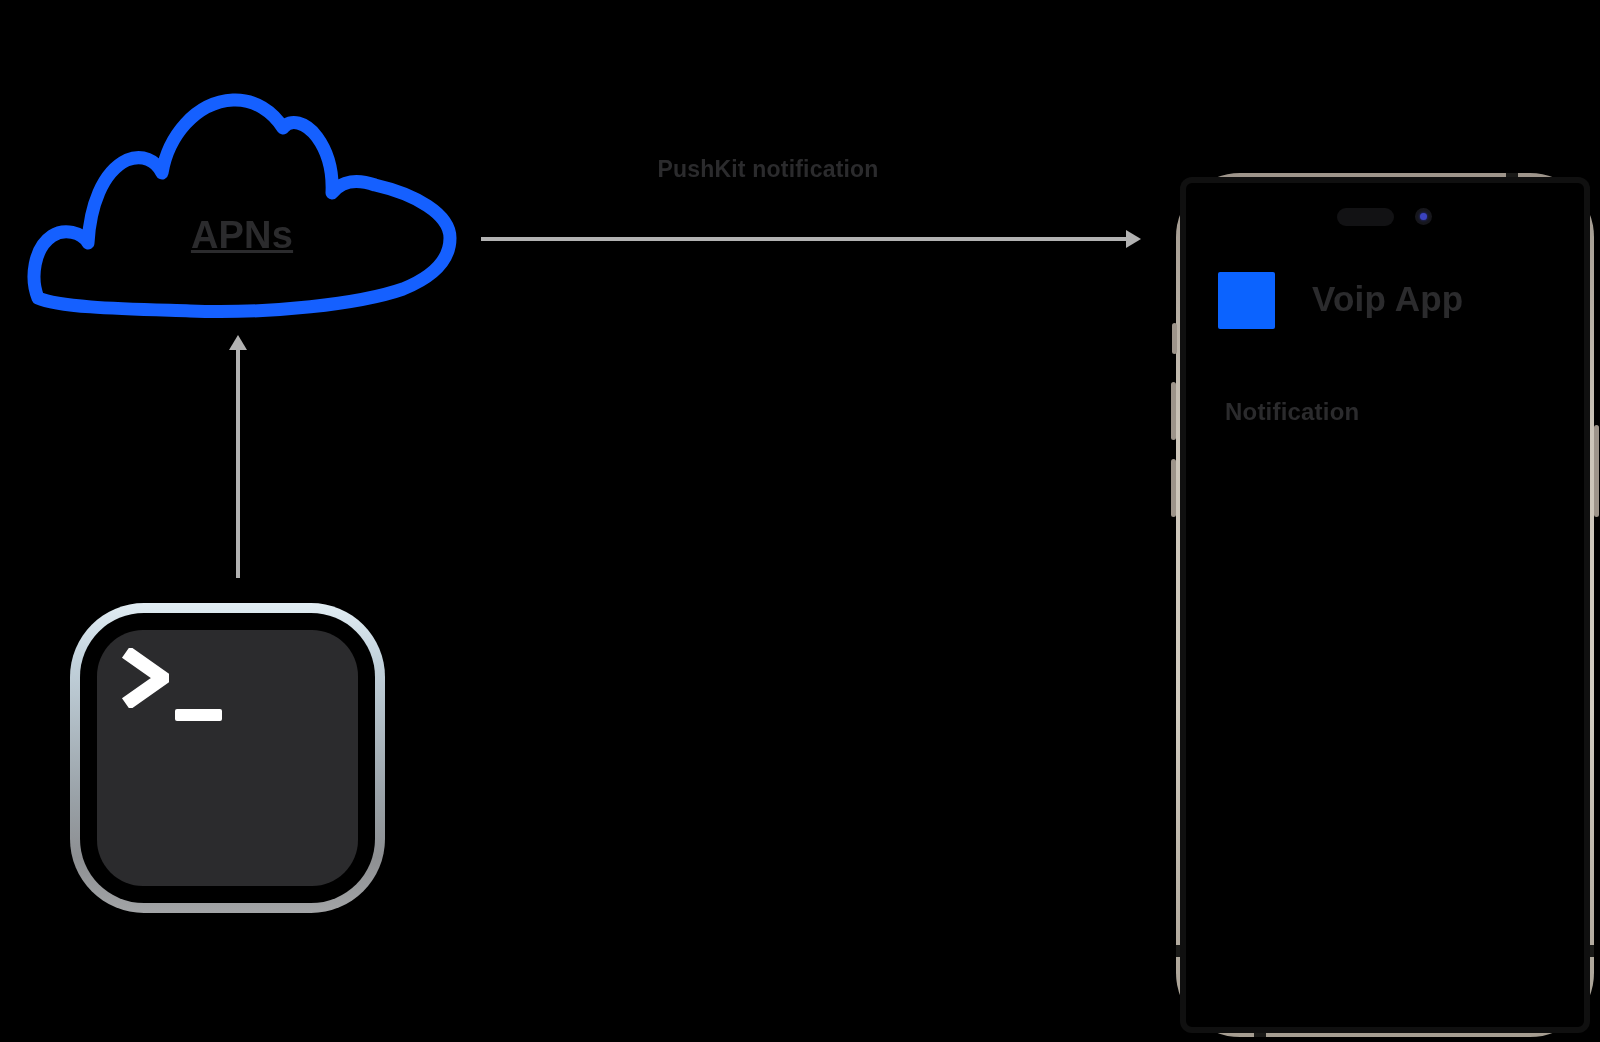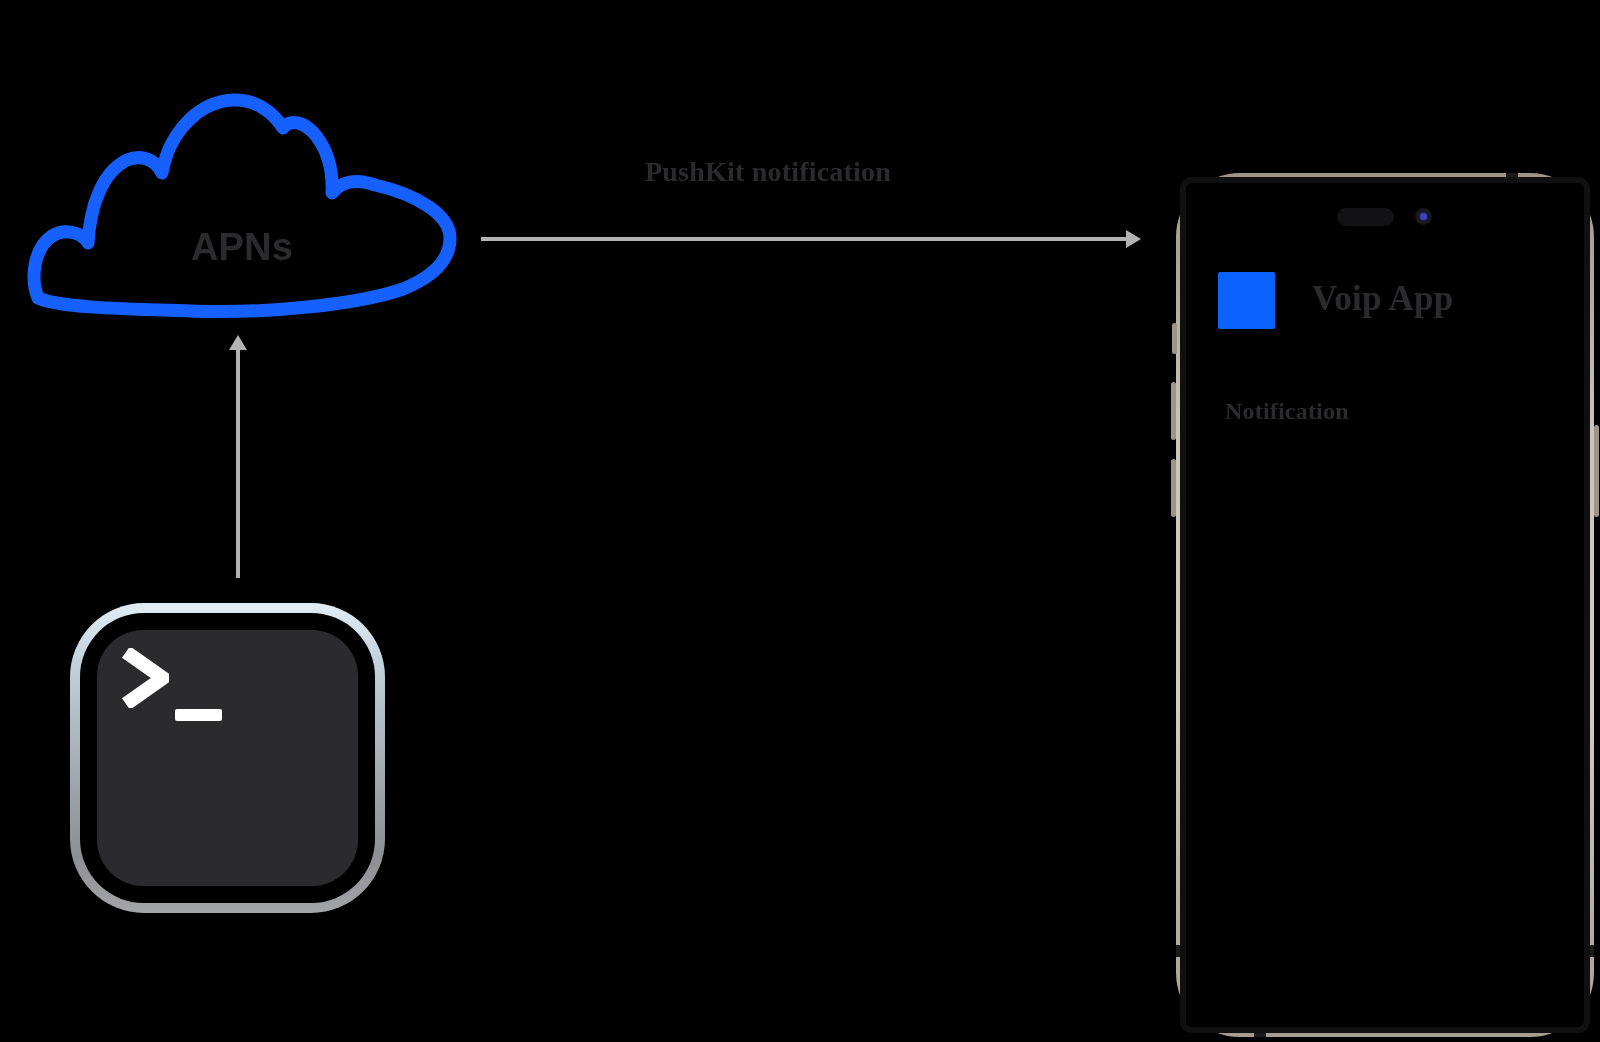--- a/index.html
+++ b/index.html
@@ -51,40 +51,40 @@
   }
 
   
   .phone{
     position:absolute;left:1176px;top:173px;width:418px;height:864px;
     border-radius:64px;box-sizing:border-box;padding:4px;
     background:linear-gradient(180deg,#9d948a 0%,#cbc4b8 30%,#d2ccc0 62%,#a59d91 100%);
   }
   .phone-screen{
     position:relative;width:100%;height:100%;background:#000;border-radius:12px;
-    box-shadow:inset 0 0 0 6px rgba(18,18,18,.9);overflow:hidden;font-family:Liberation Serif, serif;
+    box-shadow:inset 0 0 0 6px rgba(18,18,18,.9);overflow:hidden;
   }
   .dynamic-island{
     position:absolute;left:157px;top:31px;width:57px;height:18px;
     border-radius:9px;background:#121214;
   }
   .camera{
     position:absolute;left:235px;top:31px;width:17px;height:17px;border-radius:50%;
     background:#17171c;display:flex;align-items:center;justify-content:center;
   }
   .camera .pupil{width:7px;height:7px;border-radius:50%;background:#3b43c0;box-shadow:0 0 3px #2b34a8;}
   .app-icon{
     position:absolute;left:38px;top:95px;width:57px;height:57px;
     background:var(--app-blue,#0b63ff);border-radius:2px;
   }
   .side-btn{position:absolute;background:#9d948a;border-radius:3px;}
   .antenna{position:absolute;background:#1a1a18;}
 
-  .apns-label{left:242px;top:226px;font-size:38px;}
-  .pushkit-label{left:768px;top:156px;font-size:28px;font-family:Liberation Serif, serif;}
+  .apns-label{left:242px;top:214px;font-size:38px;text-decoration:underline;}
+  .pushkit-label{left:768px;top:156px;font-size:23px;}
   .request-label{left:470px;top:452px;font-size:34px;}
   .terminal-label{left:223px;top:940px;font-size:38px;}
   .voip-label{left:132px;top:102px;font-size:35px;color:var(--text-dark,#2b2b2d);}
   .notif-label{left:45px;top:221px;font-size:24px;color:var(--text-dark,#2b2b2d);}
 </style>
 </head>
 <body>
 
 <div class="canvas">
 

